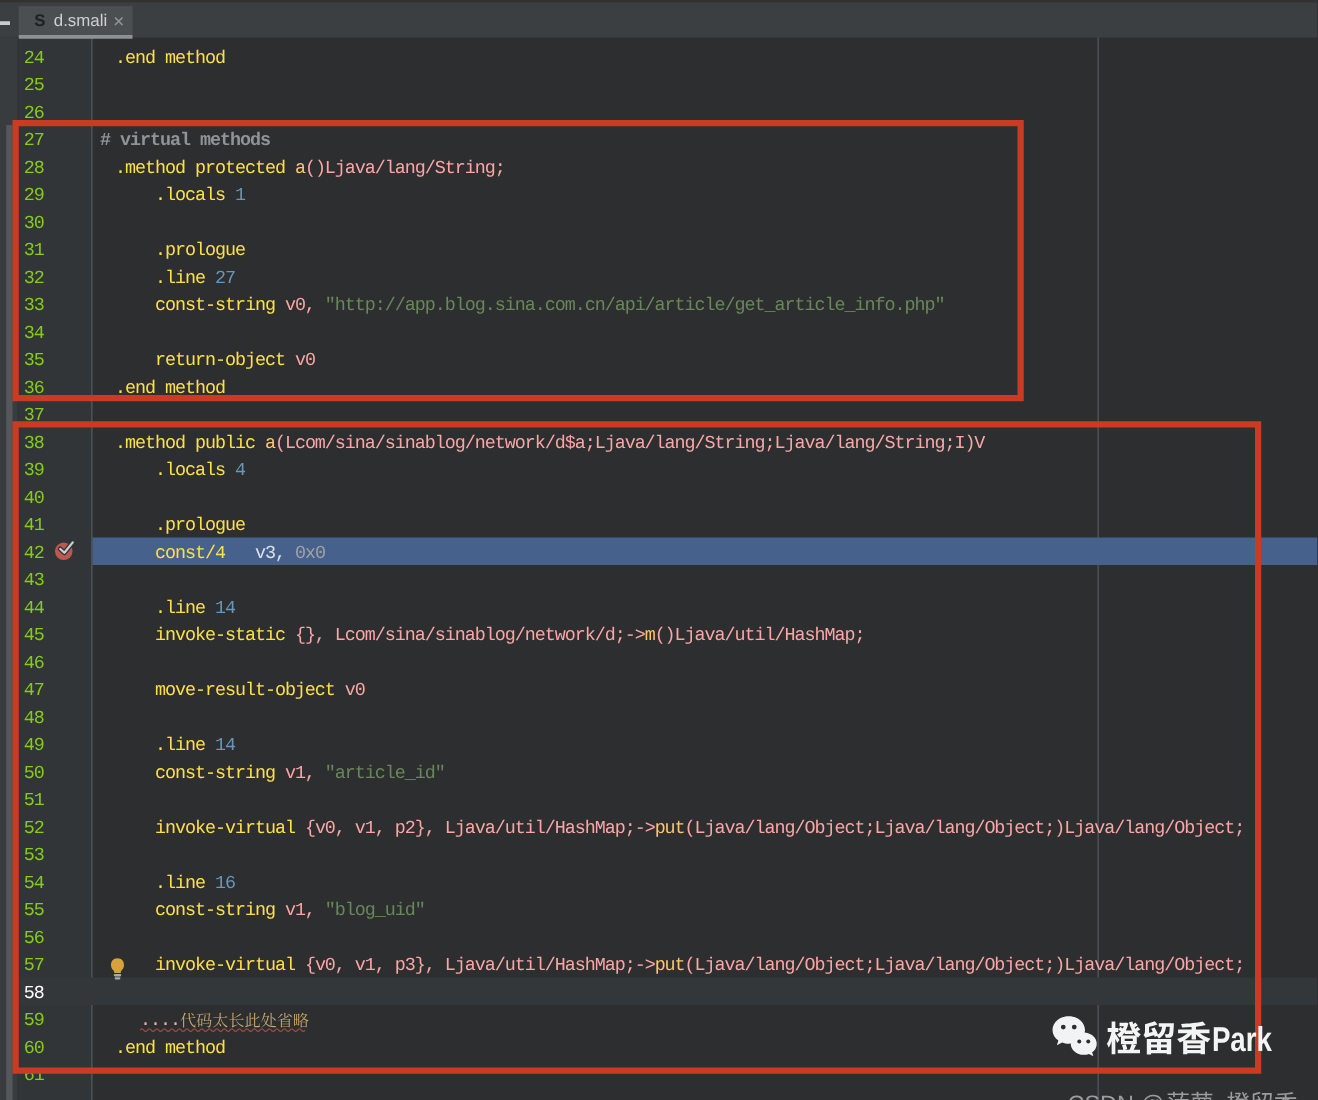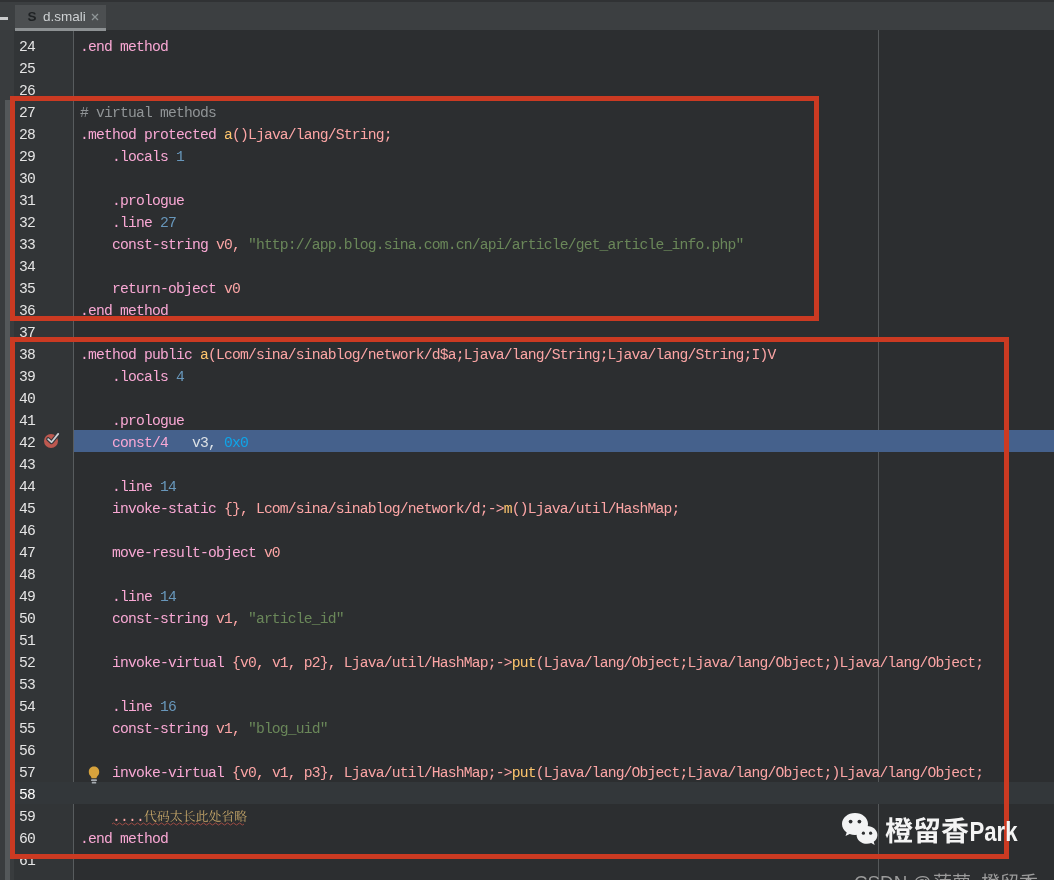--- a/index.html
+++ b/index.html
@@ -1,21 +1,21 @@
 <!DOCTYPE html>
 <html><head><meta charset="utf-8"><style>
 * { margin:0; padding:0; box-sizing:border-box; }
 html,body { width:1054px; height:880px; background:#2c2e30; overflow:hidden; }
 body { position:relative; font-family:"Liberation Mono",monospace; }
 .abs { position:absolute; }
 pre { font:14.7px/22px "Liberation Mono",monospace; letter-spacing:-0.82px; }
-.k { color:#f9a8d4; } .d { color:#fca5a5; } .n { color:#6897bb; }
-.s { color:#6a8759; } .f { color:#ffc66d; } .c { color:#909496; }
-.dw { color:#dde2e6;margin-left:16px; } .nw { color:#0ea5e9;margin-top:20px; }
-#nums span { display:block; color:#e5e5e5; }
+.k { color:#fde047;margin-left:12px; } .d { color:#fca5a5; } .n { color:#6897bb; }
+.s { color:#6a8759; } .f { color:#ffc66d; } .c { color:#909496;font-weight:bold; }
+.dw { color:#dde2e6;margin-left:16px; } .nw { color:#a3a3a3;margin-top:20px; }
+#nums span { display:block; color:#84cc16; }
 #nums span.hl { color:#ffffff; }
 </style></head><body>
 
 <div class="abs" style="left:0;top:0;width:1054px;height:30px;background:#3c3f41"></div>
 <div class="abs" style="left:0;top:0;width:1054px;height:2px;background:#303234"></div>
 <div class="abs" style="left:15px;top:5px;width:91px;height:23.5px;background:#4c4f51"></div>
 <div class="abs" style="left:15px;top:28.4px;width:91px;height:2.8px;background:#8d9193;z-index:3"></div>
 <div class="abs" style="left:22px;top:6px;width:20px;height:22px;font:700 13.5px/22px 'Liberation Sans',sans-serif;color:#1e2123;text-align:center">S</div>
 <div class="abs" style="left:43px;top:6px;width:52px;height:21px;font:13.5px/21px 'Liberation Sans',sans-serif;color:#ced1d3">d.smali</div>
 <svg class="abs" style="left:90px;top:12px" width="10" height="10" viewBox="0 0 10 10">

